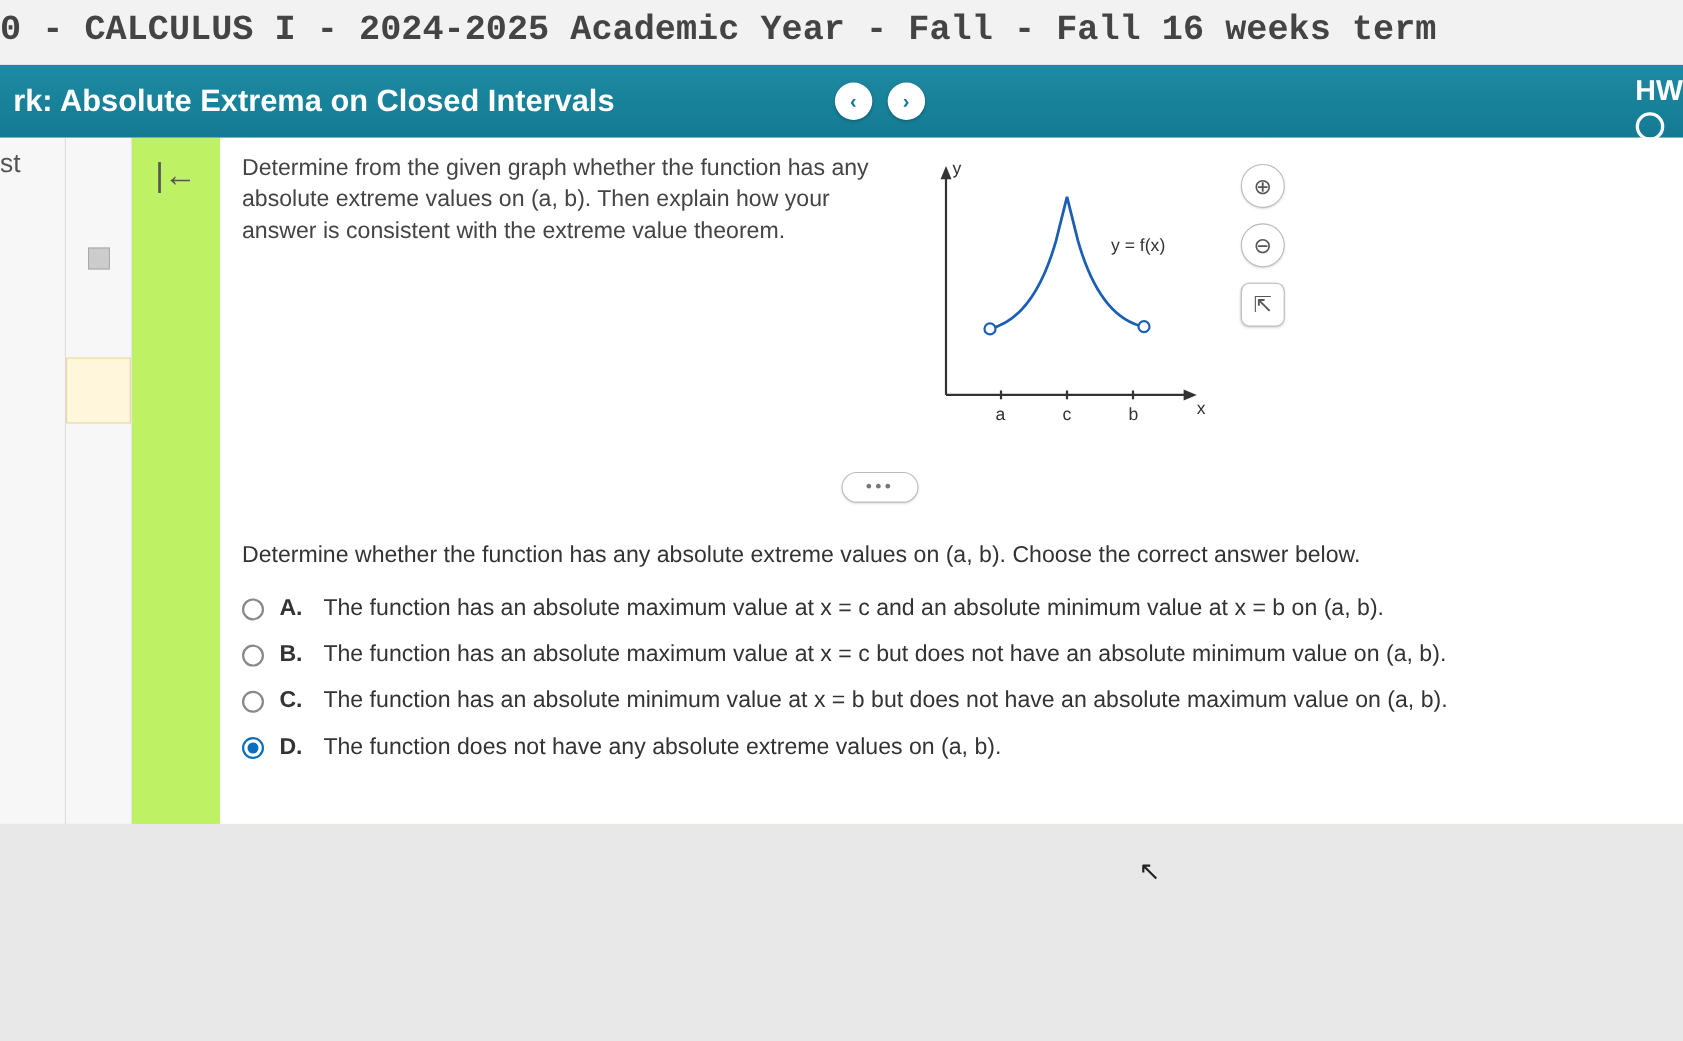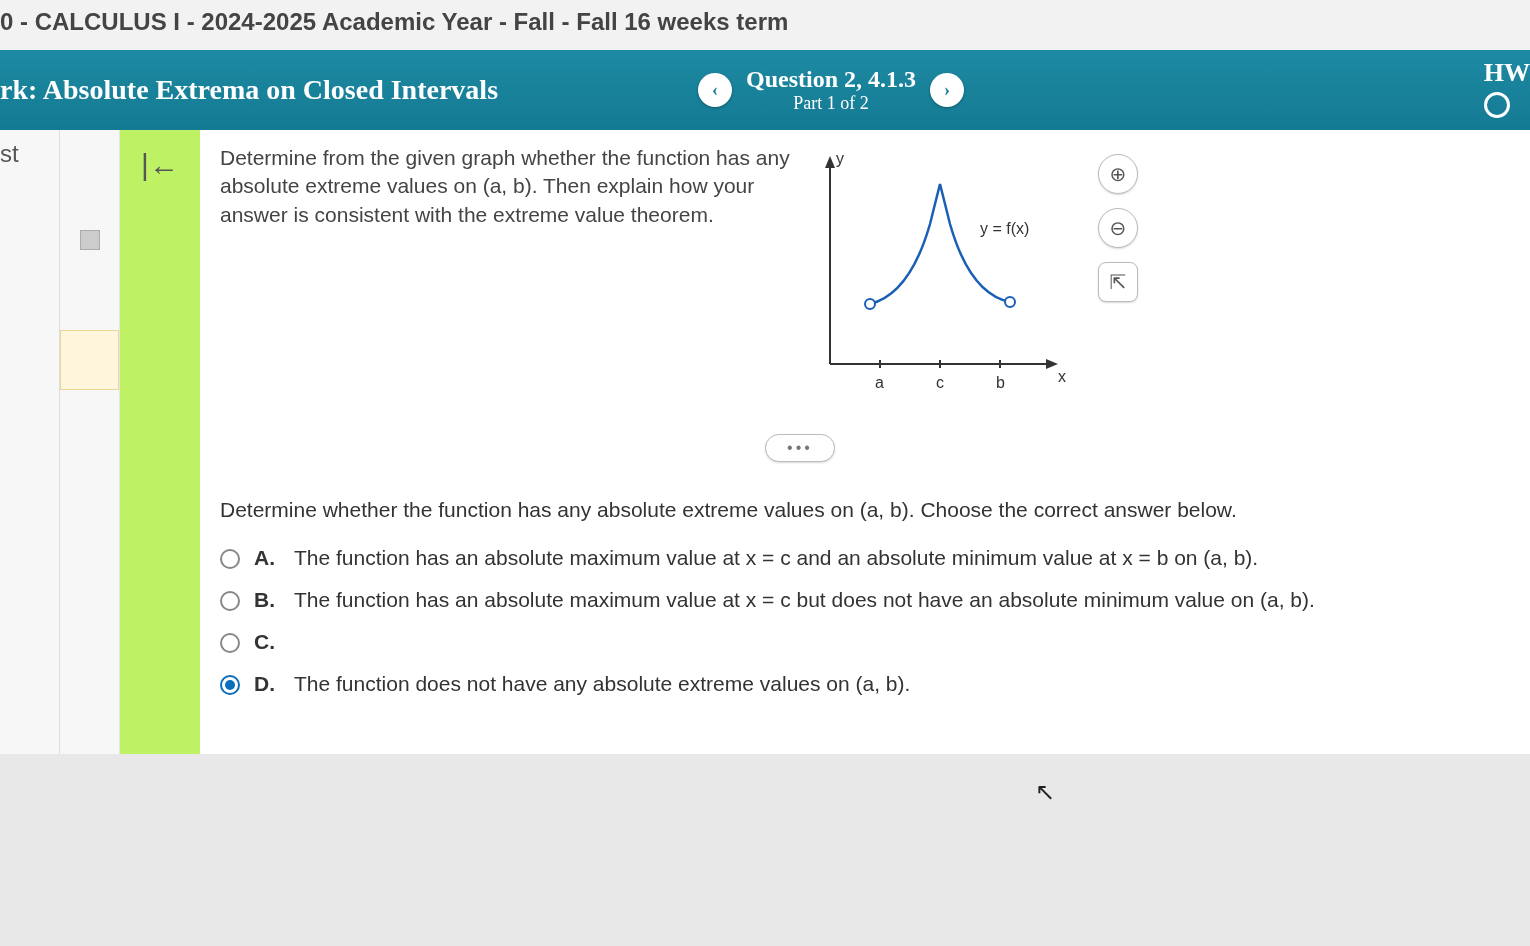--- a/index.html
+++ b/index.html
@@ -7,32 +7,32 @@
     font-family: Arial, Helvetica, sans-serif;
     background: #e8e8e8;
     width: 1530px;
     height: 946px;
     overflow: hidden;
     color: #333;
   }
   .course-bar {
     background: #f2f2f2;
     padding: 8px 0 14px 0;
-    font-size: 24px;
+    font-size: 32px;
     font-weight: 600;
     color: #444;
+    font-family: Liberation Mono, monospace;
   }
   .blue-bar {
     background: linear-gradient(#1e8aa3, #147a93);
     color: #fff;
     display: flex;
     align-items: center;
-    padding: 16px 10px 16px 0;
+    padding: 16px 10px 16px 12px;
     position: relative;
-    font-family: Liberation Serif, serif;
   }
   .assignment-title {
     font-size: 28px;
     font-weight: 600;
     flex: 0 0 auto;
     padding-left: 0;
   }
   .q-nav {
     display: flex;
     align-items: center;
@@ -104,21 +104,21 @@
     padding-top:18px;
     font-size:30px;
     color:#555;
     cursor:pointer;
   }
   .main-col {
     flex:1;
     padding: 14px 30px 40px 20px;
     background:#fff;
   }
-  .prompt-row { display:flex; }
+  .prompt-row { display:flex; gap:30px; }
   .prompt-text {
     flex: 0 0 580px;
     font-size: 21px;
     color:#444;
     line-height:1.35;
   }
   .graph-wrap {
     flex:1;
     display:flex;
     gap:18px;
@@ -183,24 +183,20 @@
 </style>
 </head>
 <body>
 
 <div class="course-bar">0 - CALCULUS I - 2024-2025 Academic Year - Fall - Fall 16 weeks term</div>
 
 <div class="blue-bar">
   <div class="assignment-title">rk:  Absolute Extrema on Closed Intervals</div>
   <div class="q-nav">
     <div class="nav-circle">‹</div>
-    <div class="q-info">
-      <div class="q-num">Question 2, 4.1.3</div>
-      <div class="q-part">Part 1 of 2</div>
-    </div>
     <div class="nav-circle">›</div>
   </div>
   <div class="hw-right">
     <div class="hw-label">HW</div>
     <span class="hw-circle"></span>
   </div>
 </div>
 
 <div class="content-row">
 
@@ -269,20 +265,21 @@
         <span>The function has an absolute maximum value at x = c and an absolute minimum value at x = b on (a, b).</span>
       </div>
       <div class="mc-option">
         <span class="radio"></span>
         <span class="opt-letter">B.</span>
         <span>The function has an absolute maximum value at x = c but does not have an absolute minimum value on (a, b).</span>
       </div>
       <div class="mc-option">
         <span class="radio"></span>
         <span class="opt-letter">C.</span>
+        <span>The function has an absolute minimum value at x = b but does not have an absolute maximum value on (a, b).</span>
       </div>
       <div class="mc-option">
         <span class="radio selected"></span>
         <span class="opt-letter">D.</span>
         <span>The function does not have any absolute extreme values on (a, b).</span>
       </div>
     </div>
 
   </div>
 </div>

